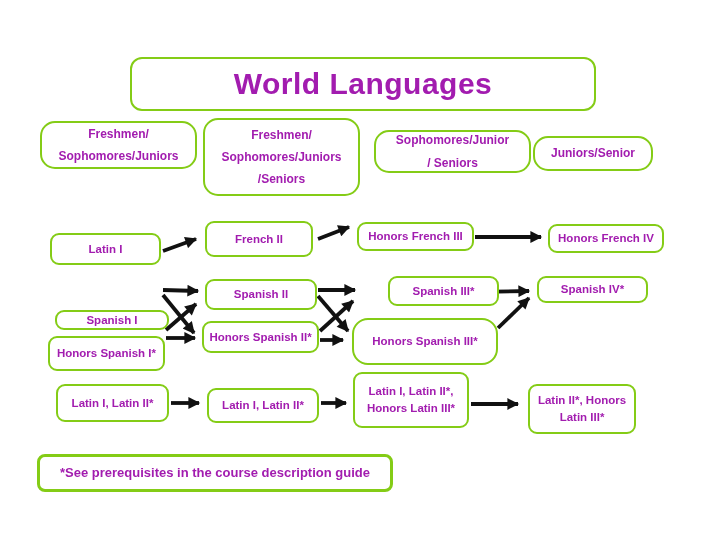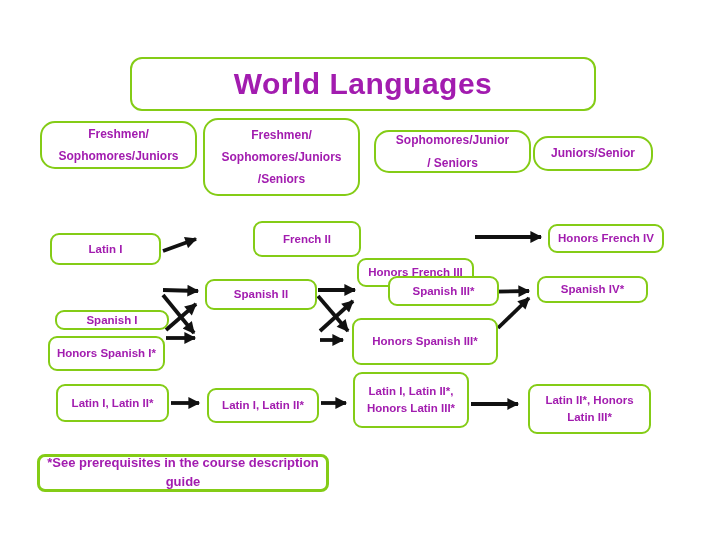--- a/index.html
+++ b/index.html
@@ -36,36 +36,36 @@
     border-radius: 12px;
     letter-spacing: 0.5px;
   }
   .hdr { font-size: 12px; line-height: 1.85; border-radius: 15px; }
   .hdr-1 { left: 40px;  top: 121px; width: 157px; height: 48px; }
   .hdr-2 { left: 203px; top: 118px; width: 157px; height: 78px; }
   .hdr-3 { left: 374px; top: 118px; width: 157px; height: 43px; margin-top: 12px; }
   .hdr-4 { left: 533px; top: 136px; width: 120px; height: 35px; }
   .course { font-size: 11.5px; }
   .n-french-1        { left: 50px;  top: 233px; width: 111px; height: 32px; }
-  .n-french-2        { left: 205px; top: 221px; width: 108px; height: 36px; margin-left: 48px; }
-  .n-honors-french-3 { left: 357px; top: 222px; width: 117px; height: 29px; margin-top: 36px; }
+  .n-french-2        { left: 205px; top: 221px; width: 108px; height: 36px; }
+  .n-honors-french-3 { left: 357px; top: 222px; width: 117px; height: 29px; }
   .n-honors-french-4 { left: 548px; top: 224px; width: 116px; height: 29px; }
   .n-spanish-1        { left: 55px;  top: 273px; width: 114px; height: 20px; margin-top: 37px; }
   .n-spanish-2        { left: 205px; top: 279px; width: 112px; height: 31px; }
   .n-spanish-3        { left: 362px; top: 276px; width: 111px; height: 30px; margin-left: 26px; }
   .n-spanish-4        { left: 537px; top: 276px; width: 111px; height: 27px; }
   .n-honors-spanish-1 { left: 48px;  top: 320px; width: 117px; height: 35px; margin-top: 16px; }
   .n-honors-spanish-2 { left: 202px; top: 321px; width: 117px; height: 32px; }
-  .n-honors-spanish-3 { left: 352px; top: 318px; width: 146px; height: 47px; }
+  .n-honors-spanish-3 { left: 352px; top: 318px; width: 146px; height: 47px; border-radius: 16px; }
   .n-latin-1 { left: 56px;  top: 384px; width: 113px; height: 38px; }
   .n-latin-2 { left: 207px; top: 388px; width: 112px; height: 35px; }
   .n-latin-3 { left: 353px; top: 372px; width: 116px; height: 56px; }
-  .n-latin-4 { left: 528px; top: 384px; width: 123px; height: 50px; }
+  .n-latin-4 { left: 528px; top: 384px; width: 108px; height: 50px; }
   .footnote {
-    left: 37px; top: 454px; width: 292px; height: 38px;
+    left: 37px; top: 454px; width: 356px; height: 38px;
     border-width: 3px;
     border-radius: 8px;
     font-size: 13px;
   }
   #edges {
     position: absolute;
     left: 0; top: 0;
     width: 722px; height: 543px;
     pointer-events: none;
   }
@@ -117,20 +117,21 @@
   <div class="node course n-french-1">Latin I</div>
   <div class="node course n-french-2">French II</div>
   <div class="node course n-honors-french-3">Honors French III</div>
   <div class="node course n-honors-french-4">Honors French IV</div>
 
   <div class="node course n-spanish-1">Spanish I</div>
   <div class="node course n-spanish-2">Spanish II</div>
   <div class="node course n-spanish-3">Spanish III*</div>
   <div class="node course n-spanish-4">Spanish IV*</div>
   <div class="node course n-honors-spanish-1">Honors Spanish I*</div>
+  <div class="node course n-honors-spanish-2">Honors Spanish II*</div>
   <div class="node course n-honors-spanish-3">Honors Spanish III*</div>
 
   <div class="node course n-latin-1">Latin I, Latin II*</div>
   <div class="node course n-latin-2">Latin I, Latin II*</div>
   <div class="node course n-latin-3">Latin I, Latin II*,
 Honors Latin III*</div>
   <div class="node course n-latin-4">Latin II*, Honors
 Latin III*</div>
 
   <div class="node footnote">*See prerequisites in the course description guide</div>

